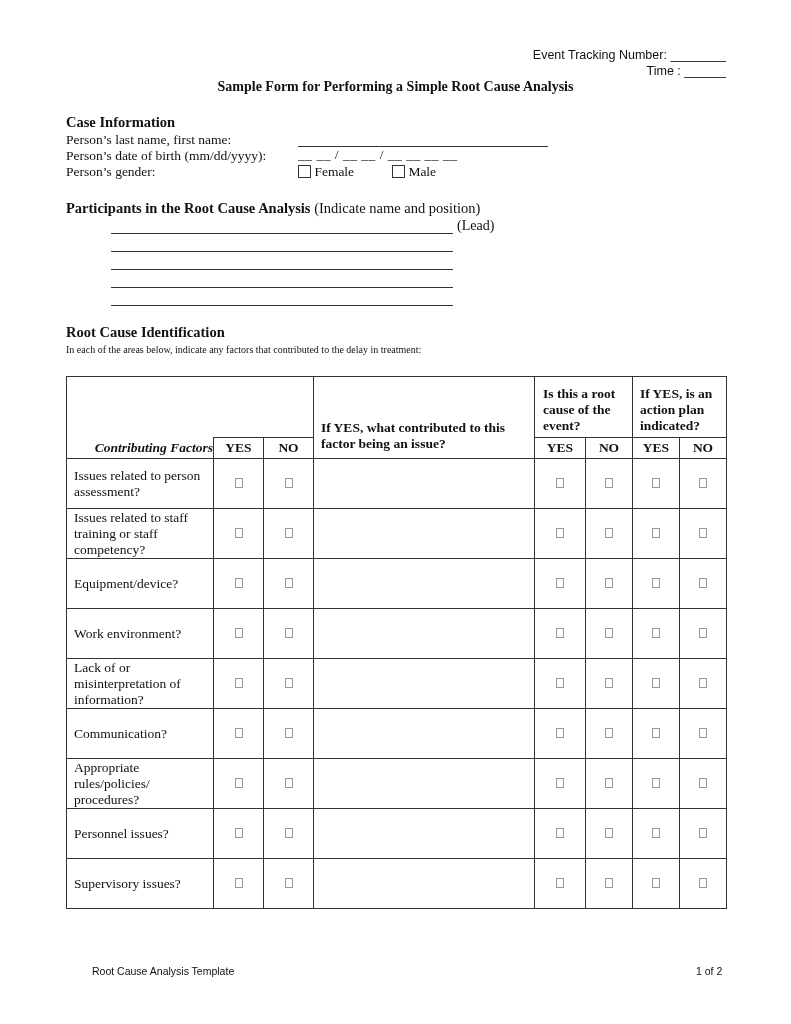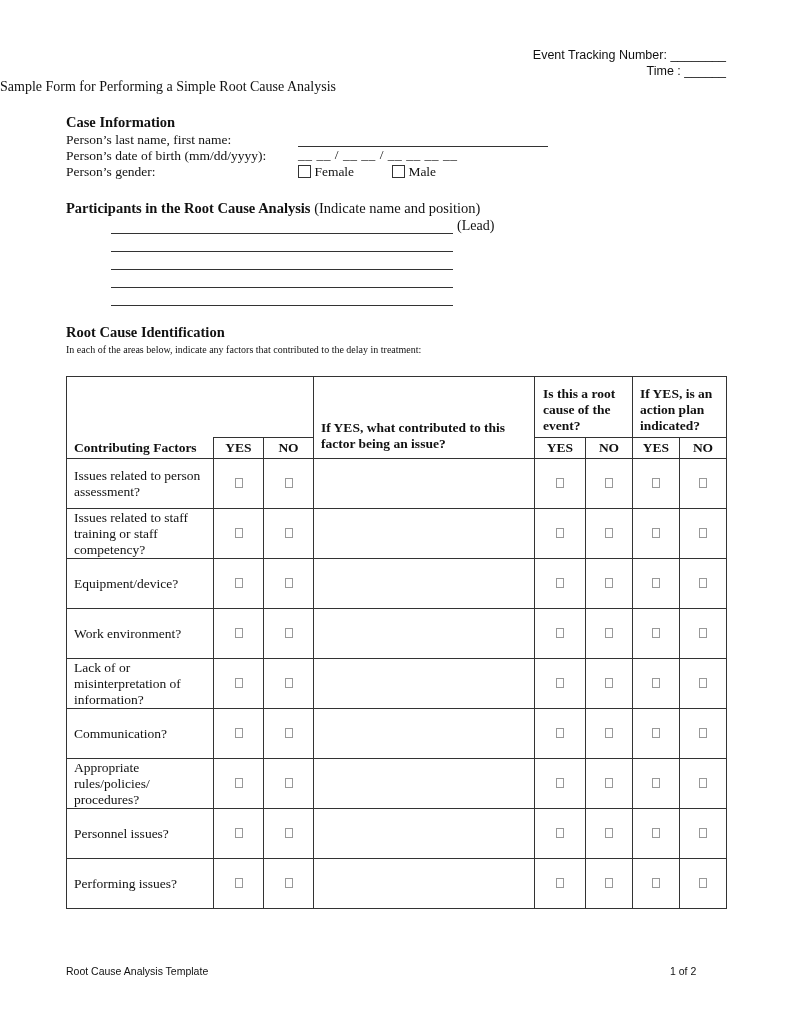--- a/index.html
+++ b/index.html
@@ -1,20 +1,20 @@
 <!DOCTYPE html>
 <html><head>
   <meta charset="utf-8">
   <style>
     html, body { margin: 0; padding: 0; background: #ffffff; }
     body { width: 791px; height: 1024px; position: relative; overflow: hidden; color: #111; font-family: "Liberation Serif", serif; }
     .abs { position: absolute; }
-    .sans { font-family: "Liberation Sans", sans-serif; }
+    .sans { font-family: "Liberation Sans", sans-serif; margin-left: 26px; }
     .hdr-right { right: 65px; font-size: 12.5px; text-align: right; line-height: 16px; }
-    .title { left: 0; width: 791px; top: 79px; text-align: left; font-weight: normal; font-size: 14px; }
+    .title { left: 0; width: 791px; top: 79px; text-align: center; font-weight: bold; font-size: 14px; }
     .h2 { font-weight: bold; font-size: 14.5px; }
     .txt { font-size: 13.5px; line-height: 16px; }
     .uline { border-bottom: 1px solid #333; height: 0; }
     .cb { display: inline-block; width: 13px; height: 13px; border: 1px solid #333; vertical-align: -2px; box-sizing: border-box; }
     table.rca { position: absolute; left: 66px; top: 376px; border-collapse: collapse; table-layout: fixed; }
     table.rca td, table.rca th { border: 1.5px solid #333; padding: 0; font-size: 13.5px; }
     table.rca th { font-weight: bold; }
     .factor { padding-left: 7px !important; vertical-align: middle; text-align: left; line-height: 16px; }
     .cell-cb { text-align: center; vertical-align: middle; }
     .mini { display: inline-block; width: 8px; height: 10px; border: 1px solid #999; box-sizing: border-box; }
@@ -67,21 +67,21 @@
       <col style="width:47px">
   </colgroup>
   <tbody>
       <tr style="height:61px;">
     <th colspan="3" rowspan="1" style="border-bottom:none;"></th>
     <th rowspan="2" style="text-align:left; vertical-align:bottom; padding:0 0 6px 7px; line-height:16px;">If YES, what contributed to this factor being an issue?</th>
     <th colspan="2" style="text-align:left; vertical-align:top; padding:9px 6px 0 8px; line-height:16px;">Is this a root cause of the event?</th>
     <th colspan="2" style="text-align:left; vertical-align:top; padding:9px 4px 0 7px; line-height:16px;">If YES, is an action plan indicated?</th>
   </tr>
   <tr style="height:21px;">
-    <th style="text-align:left; padding-left:7px; border-top:none; white-space:nowrap;">Contributing Factors</th>
+    <th style="text-align:right; padding-left:7px; border-top:none; white-space:nowrap;font-style:italic;">Contributing Factors</th>
     <th>YES</th>
     <th>NO</th>
     <th>YES</th>
     <th>NO</th>
     <th>YES</th>
     <th>NO</th>
   </tr>
   </tbody>
     <tbody id="rca-body">
       <tr style="height: 50px; font-family: Liberation Serif, serif;">
@@ -158,21 +158,21 @@
         <td class="factor">Personnel issues?</td>
         <td class="cell-cb"><span class="mini"></span></td>
         <td class="cell-cb"><span class="mini"></span></td>
         <td></td>
         <td class="cell-cb"><span class="mini"></span></td>
         <td class="cell-cb"><span class="mini"></span></td>
         <td class="cell-cb"><span class="mini"></span></td>
         <td class="cell-cb"><span class="mini"></span></td>
       </tr>
       <tr style="height: 50px;">
-        <td class="factor">Performing issues?</td>
+        <td class="factor">Supervisory issues?</td>
         <td class="cell-cb"><span class="mini"></span></td>
         <td class="cell-cb"><span class="mini"></span></td>
         <td></td>
         <td class="cell-cb"><span class="mini"></span></td>
         <td class="cell-cb"><span class="mini"></span></td>
         <td class="cell-cb"><span class="mini"></span></td>
         <td class="cell-cb"><span class="mini"></span></td>
       </tr>
     </tbody>
 </table>

